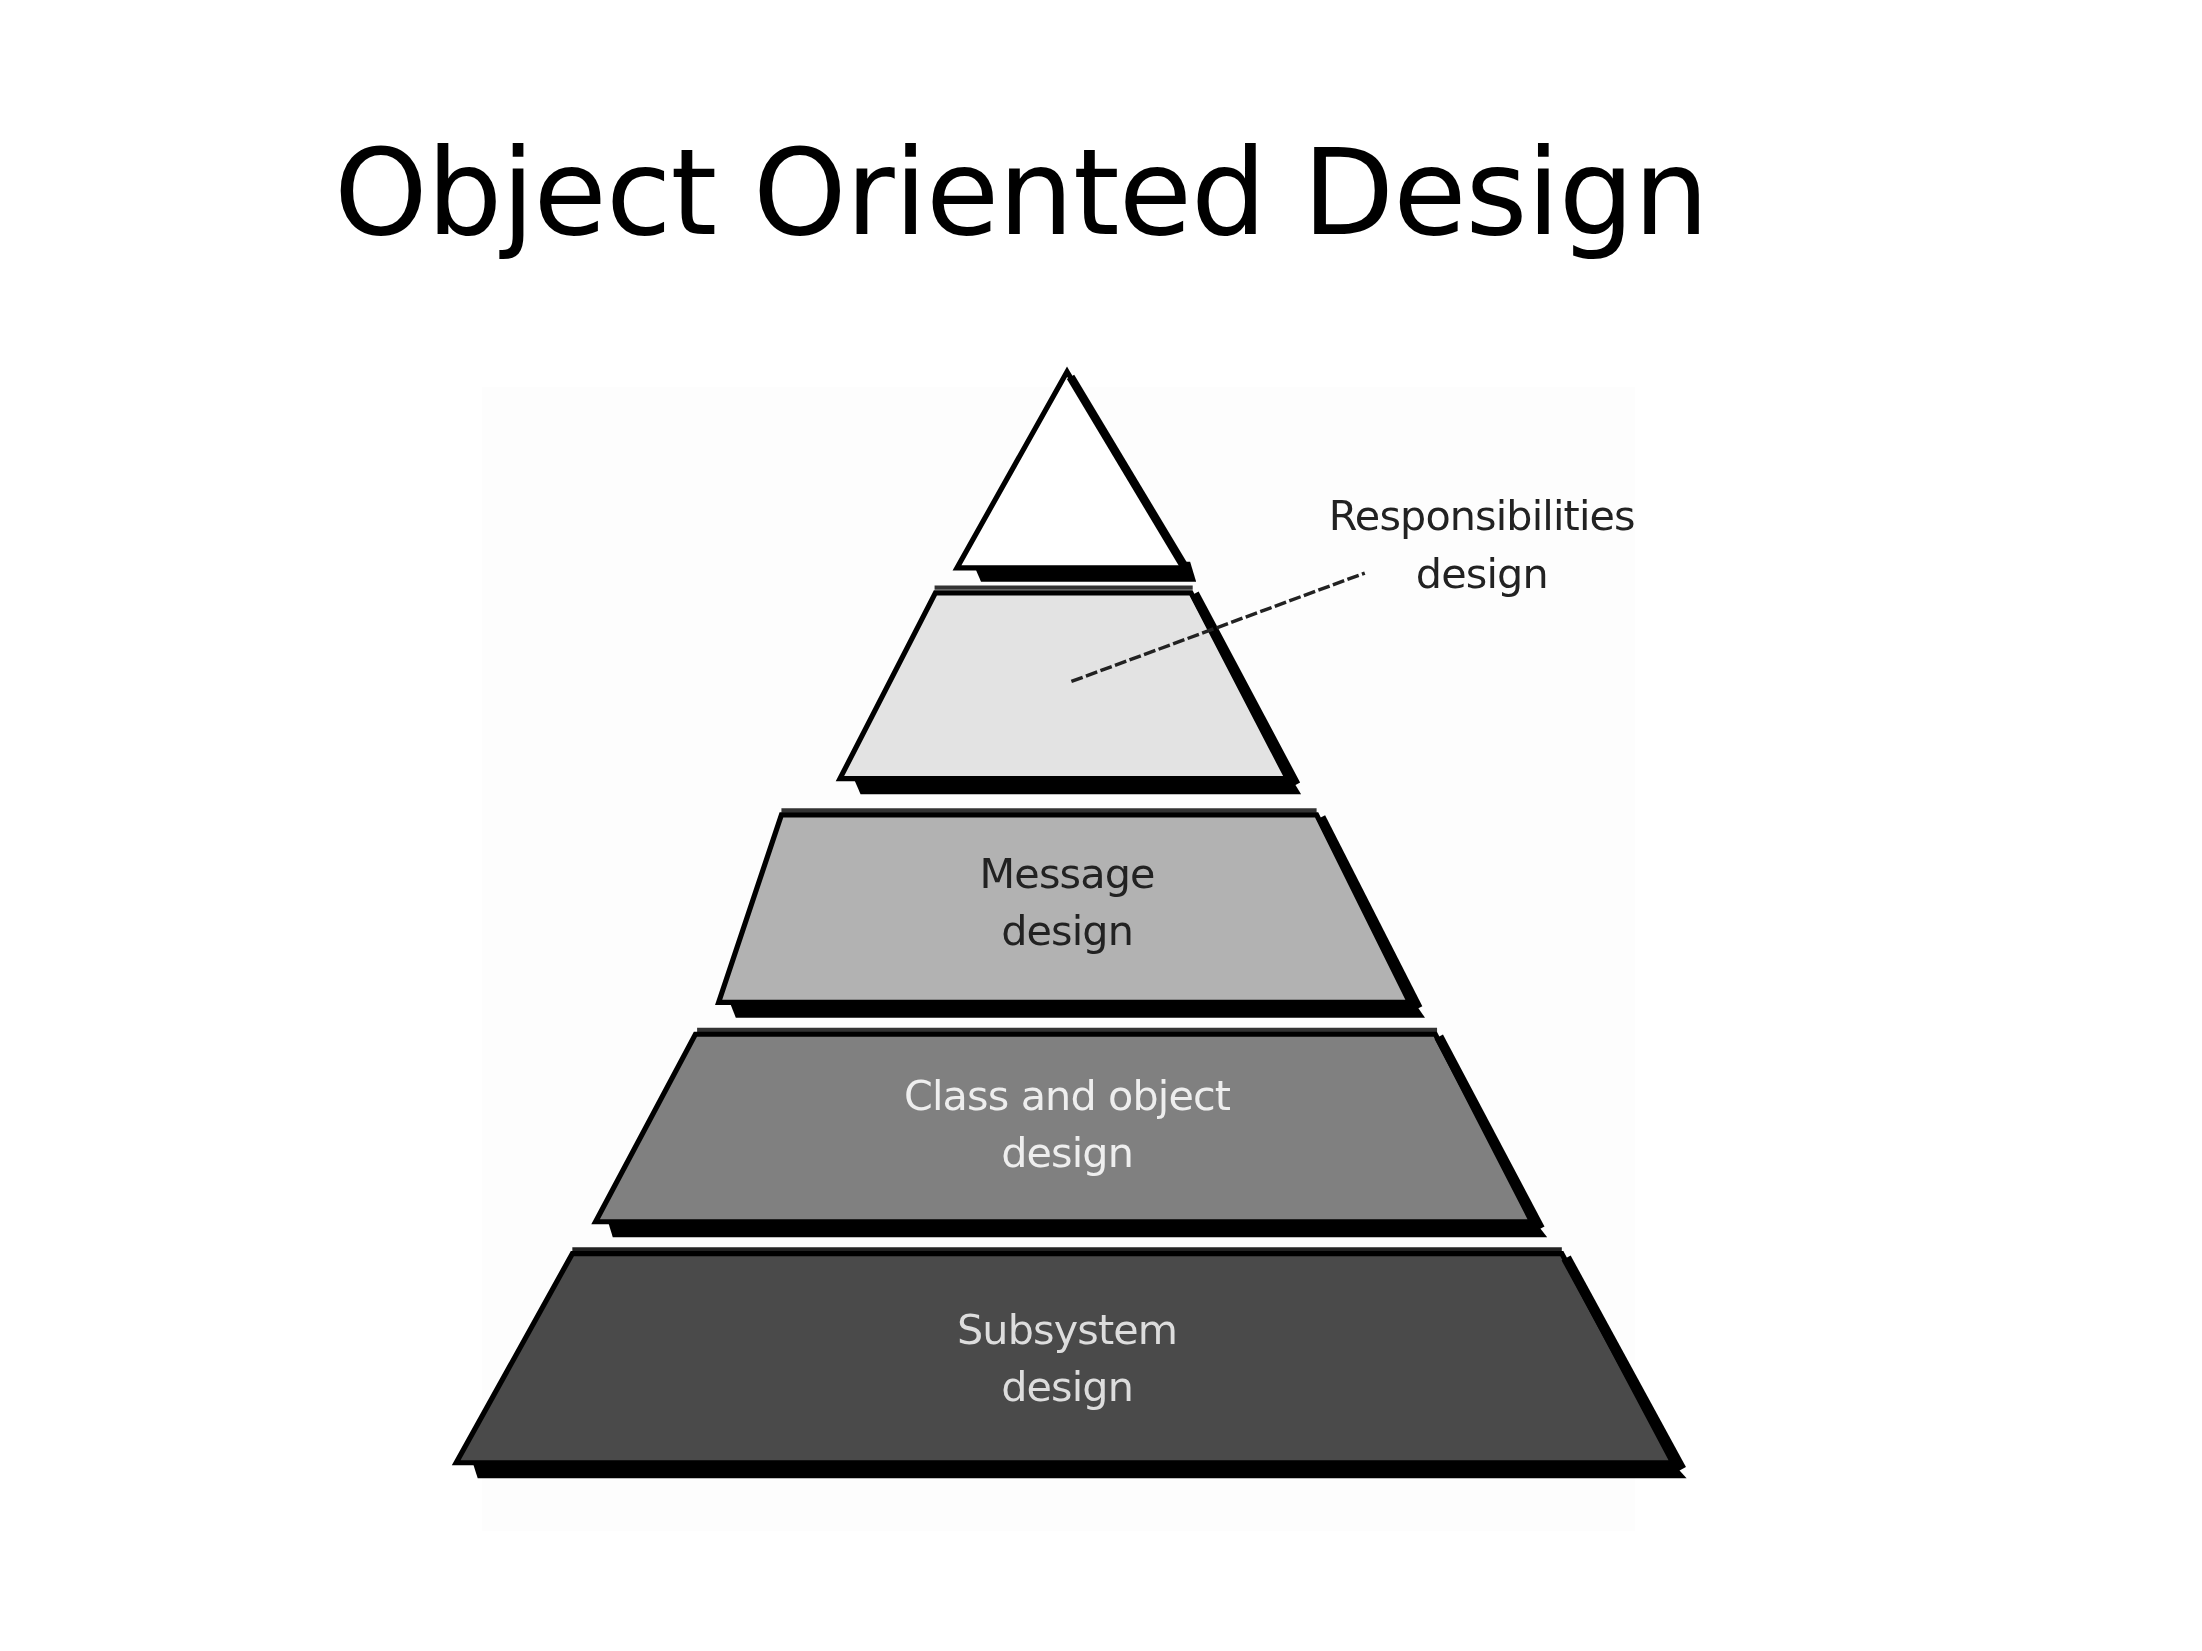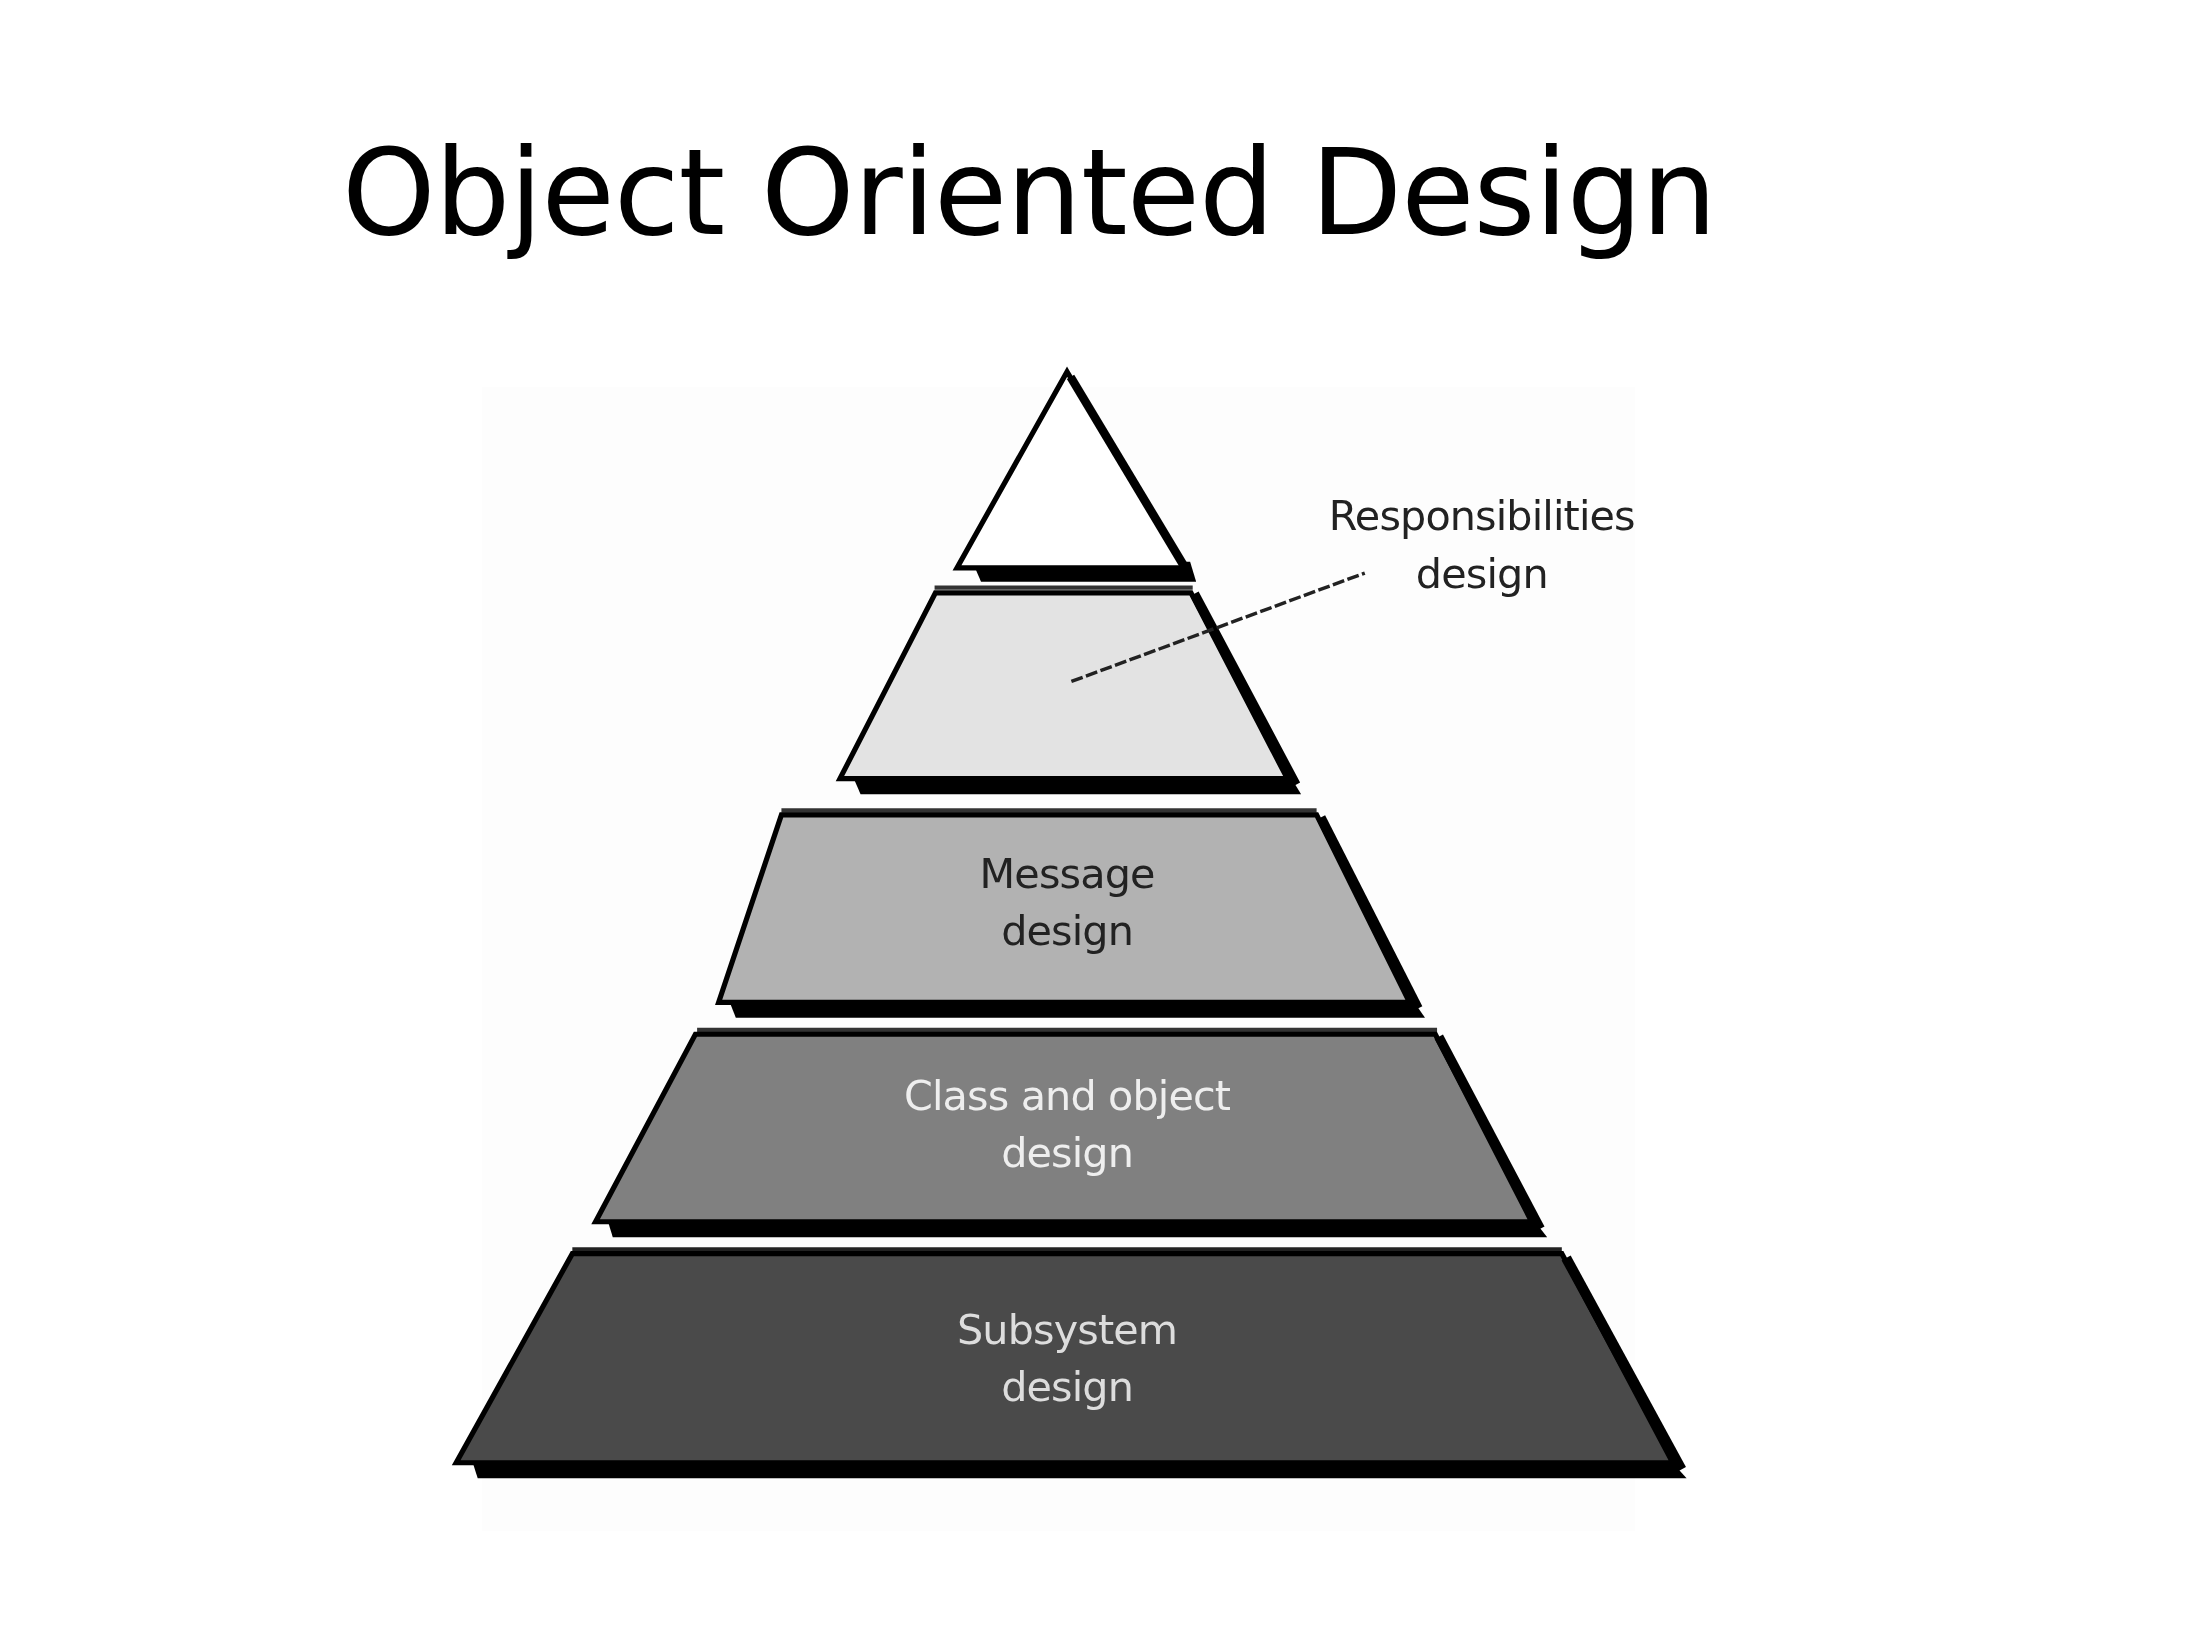--- a/index.html
+++ b/index.html
@@ -9,21 +9,21 @@
     }
     body {
       width: 2203px;
       height: 1652px;
       position: relative;
       overflow: hidden;
       font-family: "DejaVu Sans", sans-serif;
     }
     .slide-title {
       position: absolute;
-      left: 16px;
+      left: 8px;
       top: 120px;
       width: 2026px;
       text-align: center;
       font-family: "DejaVu Sans", sans-serif;
       font-size: 119px;
       line-height: 146px;
       color: #000000;
       letter-spacing: -0.9px;
     }
     .figure-frame {

